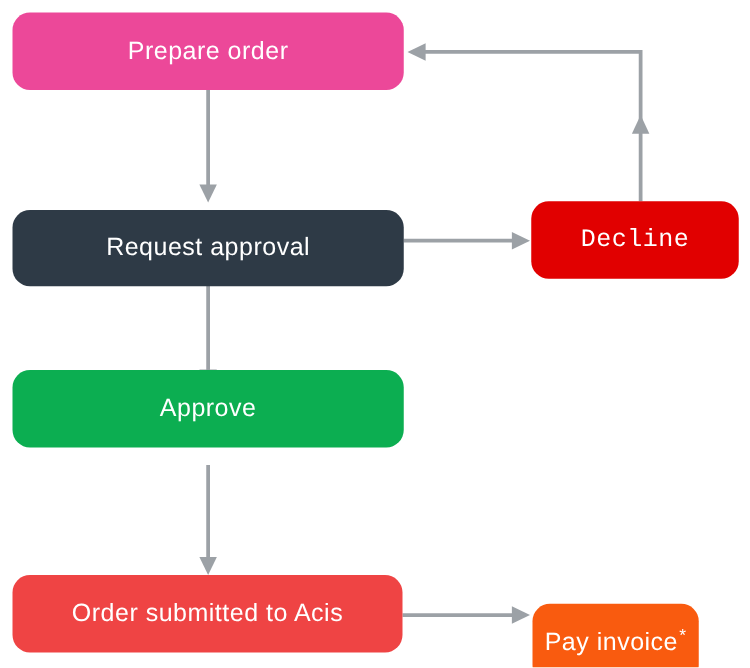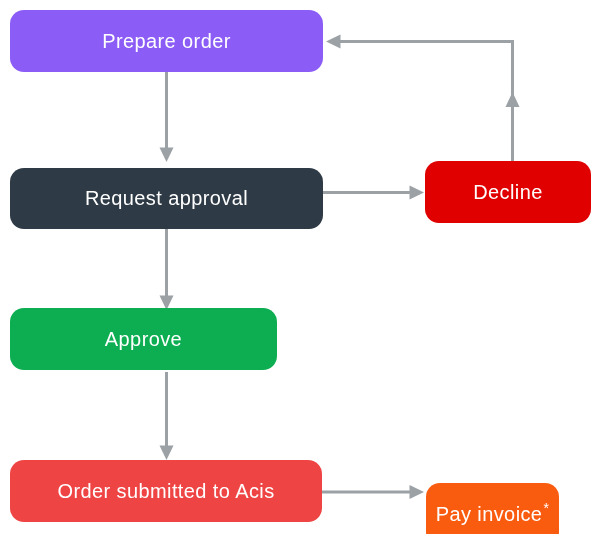--- a/index.html
+++ b/index.html
@@ -27,24 +27,24 @@
     border-radius: 14px;
     display: flex;
     align-items: center;
     justify-content: center;
     color: #FFFFFF;
     font-size: 20px;
     letter-spacing: 0.4px;
     white-space: nowrap;
     box-sizing: border-box;
   }
-  .n-prepare  { left: 10px;  top: 10px;  width: 313px; height: 62px; background: #8b5cf6; }
+  .n-prepare  { left: 10px;  top: 10px;  width: 313px; height: 62px; background: #ec4899; }
   .n-request  { left: 10px;  top: 168px; width: 313px; height: 61px; background: #2E3A46; }
-  .n-decline  { left: 425px; top: 161px; width: 166px; height: 62px; background: #E10000; }
-  .n-approve  { left: 10px;  top: 308px; width: 267px; height: 62px; background: #0CAE51; }
+  .n-decline  { left: 425px; top: 161px; width: 166px; height: 62px; background: #E10000; font-family: Liberation Mono, monospace; }
+  .n-approve  { left: 10px;  top: 296px; width: 313px; height: 62px; background: #0CAE51; }
   .n-order    { left: 10px;  top: 460px; width: 312px; height: 62px; background: #ef4444; }
   .n-pay      { left: 426px; top: 483px; width: 133px; height: 63px; background: #F95B0F; align-items: center; }
   .node sup {
     font-size: 14px;
     line-height: 0;
     position: relative;
     top: -7px;
     margin-left: 1px;
   }
 </style>

